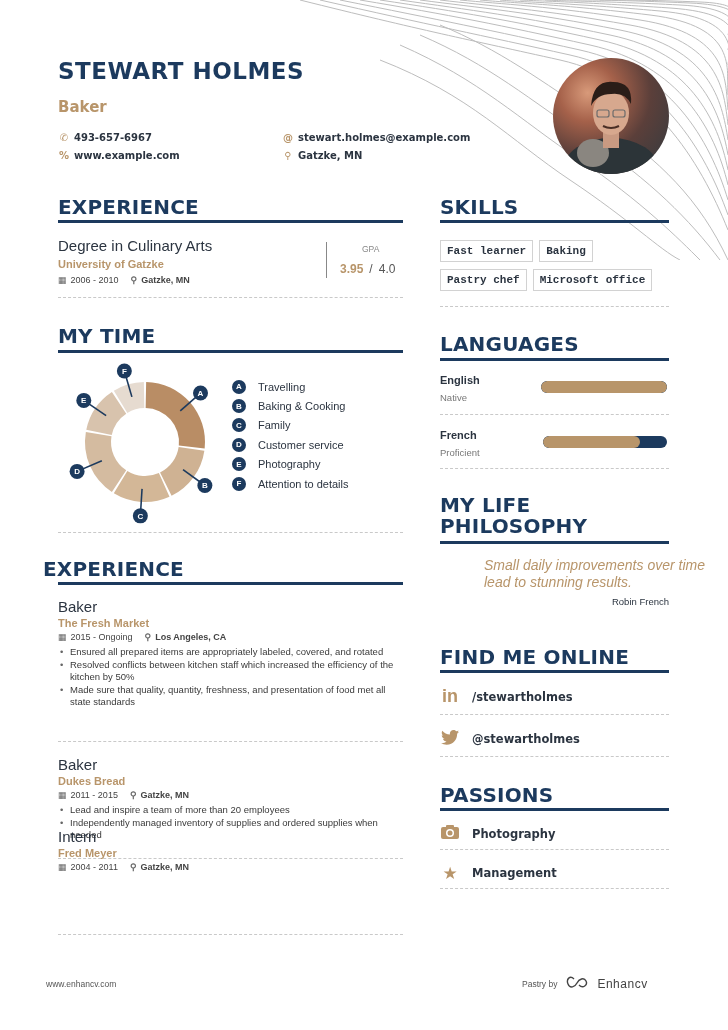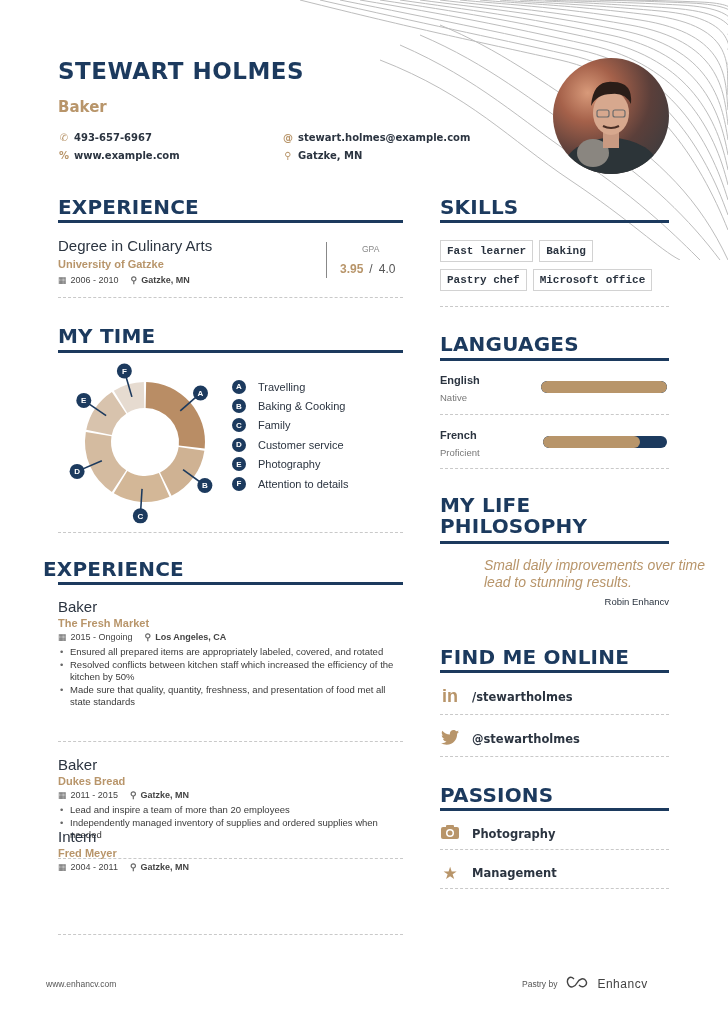--- a/index.html
+++ b/index.html
@@ -277,21 +277,21 @@
   <div class="bar-fill" id="lang-bar-1" style="width:78%;"></div>
 </div>
 <div class="abs dash" style="left:440px; top:468px; width:229px;"></div>
 
 <div class="abs section-title" style="left:440px; top:495px; line-height:21px;">
   <div>MY LIFE</div>
   <div>PHILOSOPHY</div>
 </div>
 <div class="abs rule" style="left:440px; top:541px; width:229px;"></div>
 <div class="abs quote" style="left:440px; top:557px; width:232px;">Small daily improvements over time lead to stunning results.</div>
-<div class="abs quote-author" style="left:540px; top:596px; width:129px;">Robin Enhancv</div>
+<div class="abs quote-author" style="left:540px; top:596px; width:129px;">Robin French</div>
 
 <div class="abs section-title" style="left:440px; top:645px;">FIND ME ONLINE</div>
 <div class="abs rule" style="left:440px; top:670px; width:229px;"></div>
 <div class="abs row-item" style="left:440px; top:686px;">
   <span class="ic" style="font-size:18px; font-family:'Liberation Sans', sans-serif;">in</span>
   <span>/stewartholmes</span>
 </div>
 <div class="abs dash" style="left:440px; top:714px; width:229px;"></div>
 <div class="abs row-item" style="left:440px; top:729px;">
   <span class="ic">

